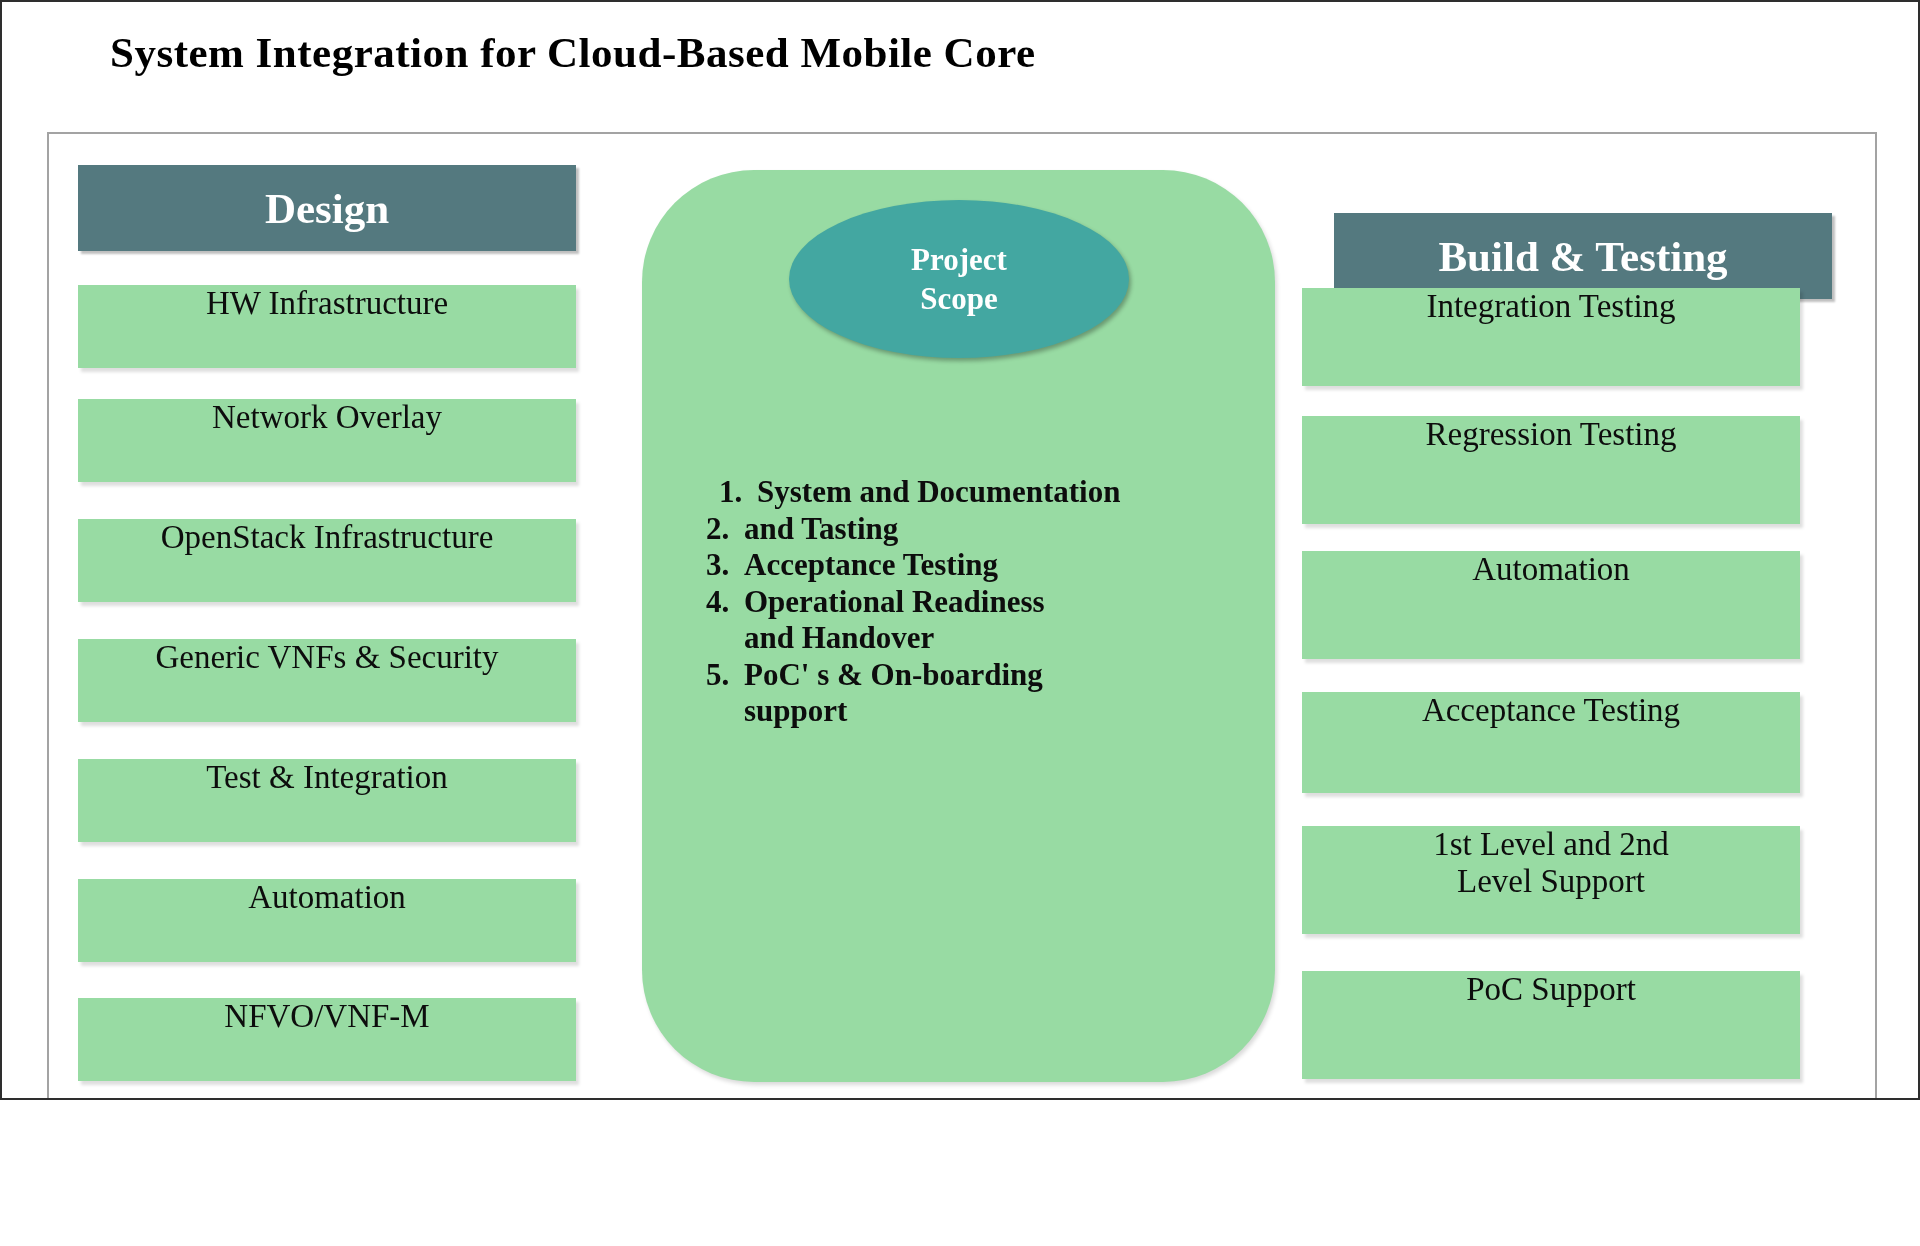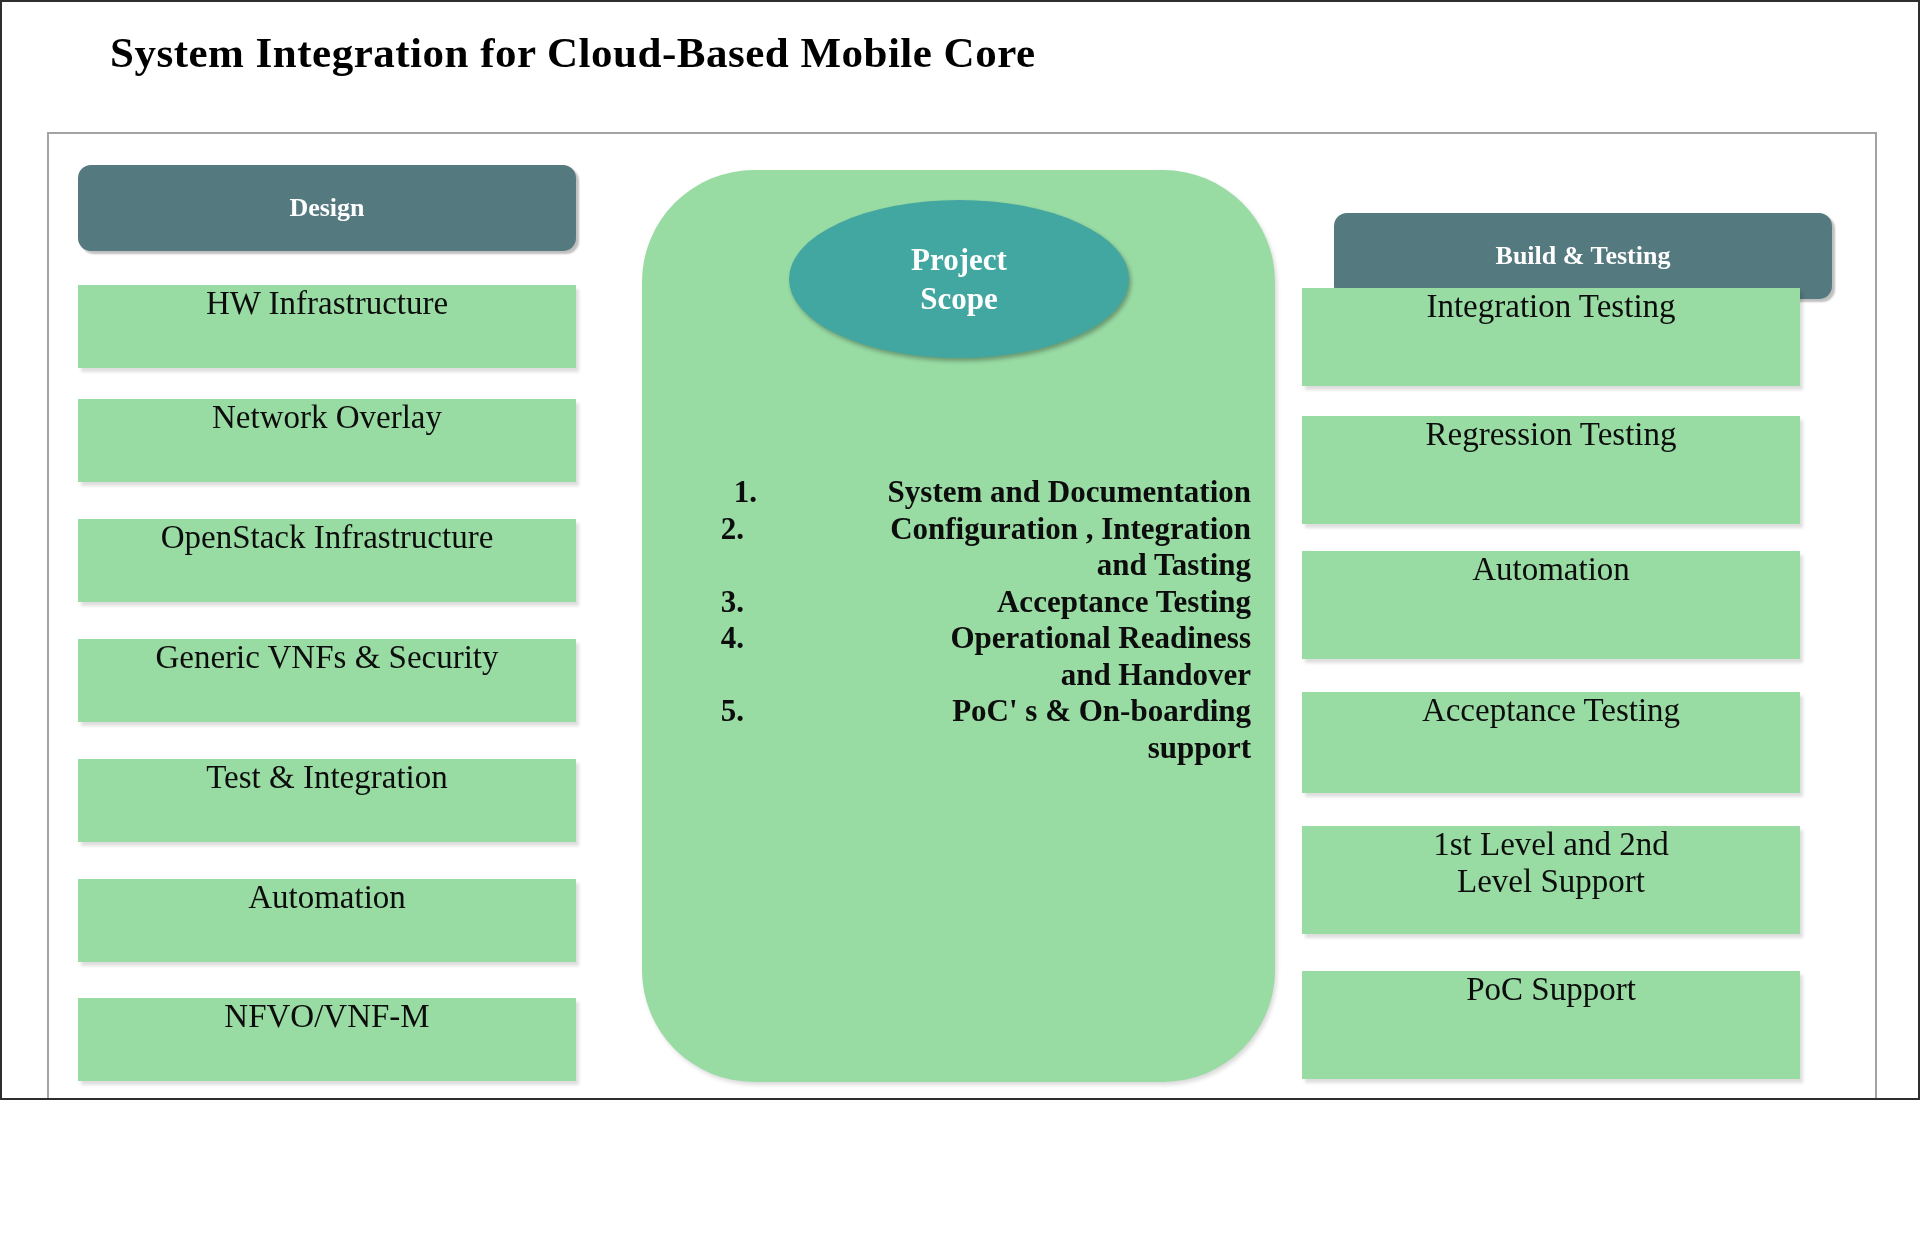--- a/index.html
+++ b/index.html
@@ -24,23 +24,22 @@
     width:1830px;height:989px;
     border:2px solid #a3a3a3;
     box-sizing:border-box;
     background:#fff;
   }
   
   .col-header{
     position:absolute;width:498px;height:86px;
     background:#54797f;
     display:flex;align-items:center;justify-content:center;
-    color:#fff;font-weight:bold;font-size:26px;
+    color:#fff;font-weight:bold;font-size:43px;
     box-shadow:3px 3px 2px rgba(0,0,0,0.25);
-    border-radius:13px;
   }
   .hdr-left{left:76px;top:163px;}
   .hdr-right{left:1332px;top:163px;margin-top:48px;}
   
   .gbox{
     position:absolute;width:498px;
     background:#98dba3;
     display:flex;justify-content:center;
     color:#0d0d0d;font-size:33px;
     text-align:center;
@@ -57,21 +56,20 @@
   .r3{top:690px;height:101px}
   .r4{top:824px;height:108px}
   .r5{top:969px;height:108px}
   
   .panel{
     position:absolute;left:640px;top:168px;
     width:633px;height:912px;
     background:#98dba3;
     border-radius:112px;
     box-shadow:2px 3px 4px rgba(0,0,0,0.15);
-    text-align:right;
   }
   .ellipse{
     position:absolute;left:147px;top:30px;
     width:340px;height:158px;
     background:#43a7a1;
     border-radius:50%;
     display:flex;flex-direction:column;align-items:center;justify-content:center;
     color:#fff;font-weight:bold;font-size:31px;line-height:39px;
     box-shadow:2px 3px 4px rgba(0,0,0,0.3);
   }
@@ -143,21 +141,20 @@
     <div class="scope-list">
       <div class="scope-item indent-first">
         <div class="num">1.</div>
         <div class="lines">
           <div>System and Documentation</div>
         </div>
       </div>
       <div class="scope-item">
         <div class="num">2.</div>
         <div class="lines">
-          <div>Configuration , Integration</div>
           <div>and Tasting</div>
         </div>
       </div>
       <div class="scope-item">
         <div class="num">3.</div>
         <div class="lines">
           <div>Acceptance Testing</div>
         </div>
       </div>
       <div class="scope-item">

